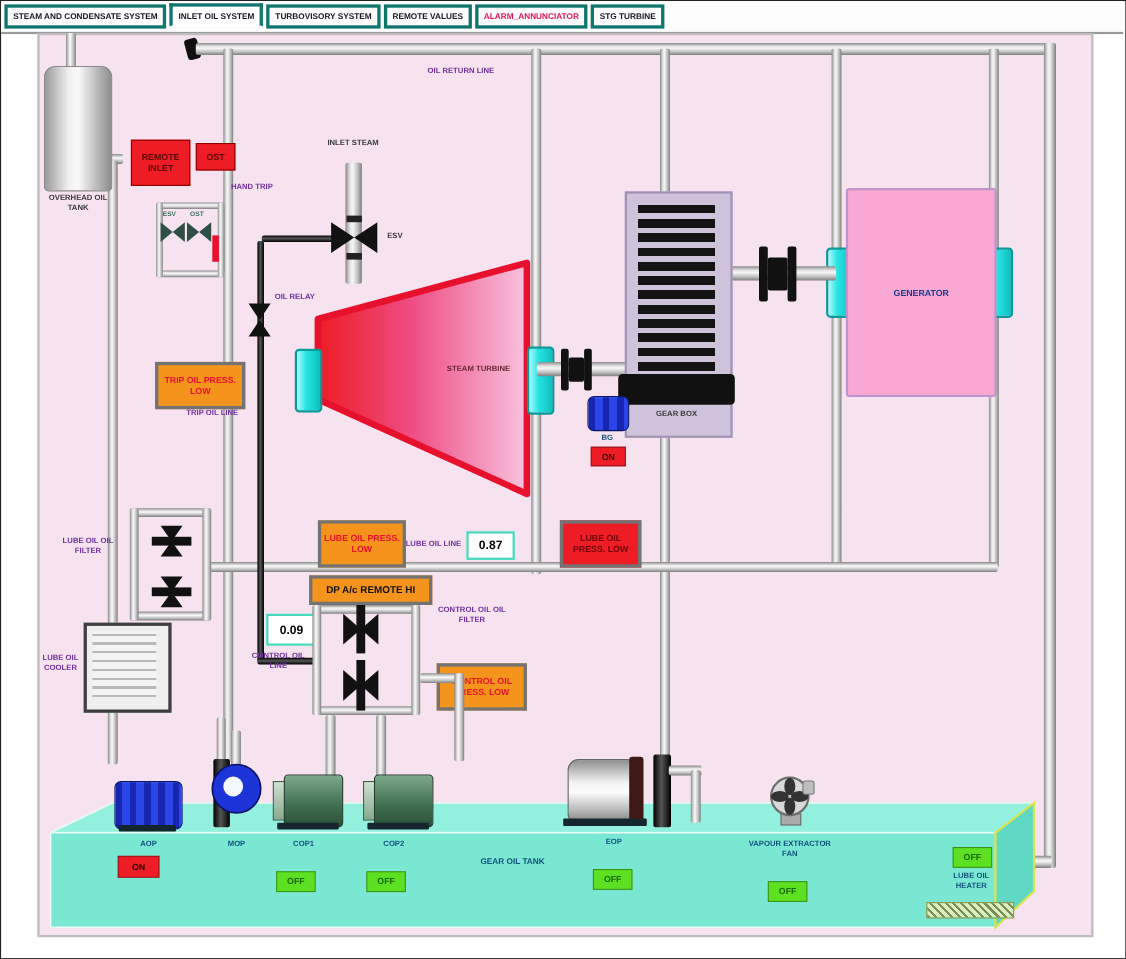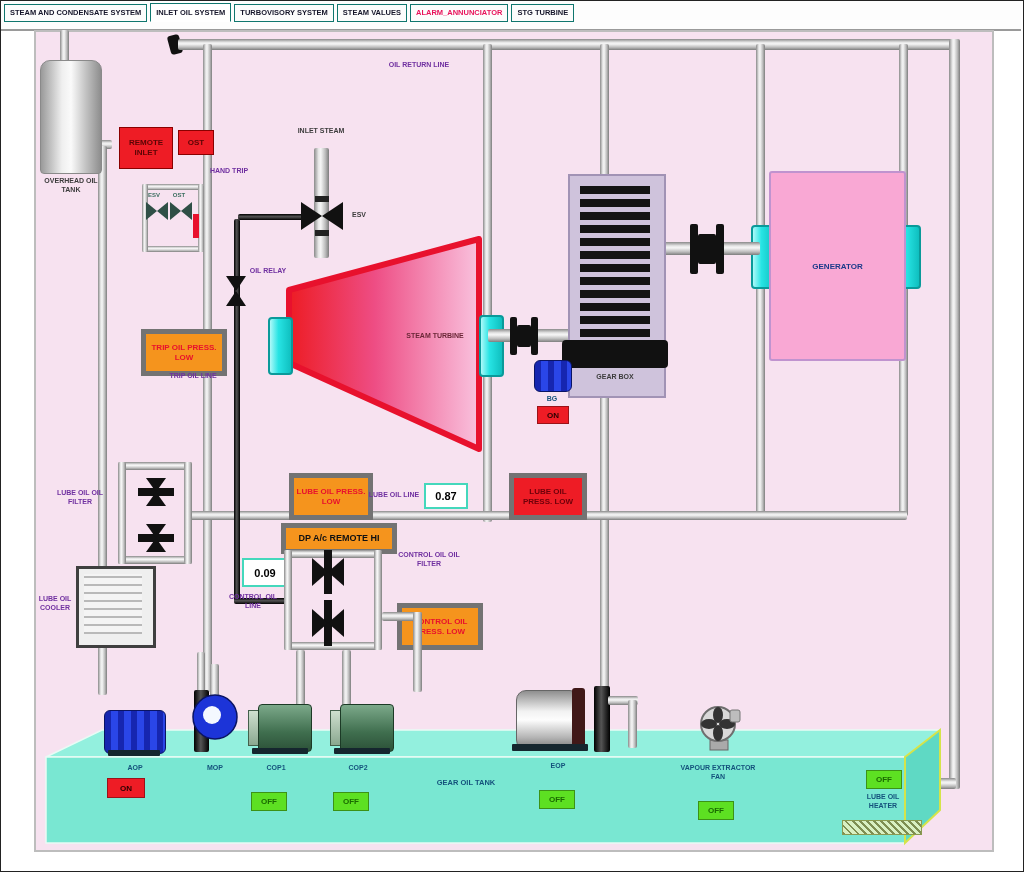--- a/index.html
+++ b/index.html
@@ -2,40 +2,40 @@
 <html><head>
 <meta charset="utf-8">
 <style>
   html,body{margin:0;padding:0;}
   body{width:1024px;height:872px;position:relative;background:#fff;
        font-family:"Liberation Sans",sans-serif;overflow:hidden;}
   .frame{position:absolute;left:0;top:0;width:1022px;height:870px;border:1px solid #222;}
   
   .tabbar{position:absolute;left:1px;top:1px;width:1020px;height:25px;background:#fdfdfd;
           border-bottom:2px solid #9a9a9a;display:flex;align-items:flex-start;padding-top:3px;}
-  .tab{margin-left:3px;padding:3px 5px 4px 5px;border:1px solid #0f766e;background:#fcfcfc;
+  .tab{margin-left:3px;padding:3px 5px 4px 5px;border:3px solid #0f766e;background:#fcfcfc;
        font-size:7.5px;font-weight:bold;color:#15152a;white-space:nowrap;cursor:pointer;}
   .tab.active{background:#fff;border-bottom:1px solid #fff;padding-top:4px;margin-top:-1px;}
   .tab.alarmtab{color:#e8115a;}
   
   .canvas{position:absolute;left:34px;top:30px;width:956px;height:818px;
           background:#f7e2f0;border:2px solid #bdbdbd;}
   
   .ph{position:absolute;background:linear-gradient(180deg,#8a8a8a,#e6e6e6 30%,#f6f6f6 45%,#bdbdbd 75%,#7d7d7d);border-radius:2px;}
   .pv{position:absolute;background:linear-gradient(90deg,#8a8a8a,#e6e6e6 30%,#f6f6f6 45%,#bdbdbd 75%,#7d7d7d);border-radius:2px;}
   .bh{position:absolute;background:linear-gradient(180deg,#000,#555 45%,#000);border-radius:2px;}
   .bv{position:absolute;background:linear-gradient(90deg,#000,#555 45%,#000);border-radius:2px;}
   
   .lbl{position:absolute;font-size:7px;font-weight:bold;color:#7030a0;text-align:center;line-height:1.3;}
   .eq{color:#3c3c3c;}
   .navy{color:#14527c;}
   .btn{position:absolute;background:#ee1c25;border:1px solid #8a0000;color:#5a0505;
        font-weight:bold;font-size:8px;display:flex;align-items:center;justify-content:center;
        text-align:center;line-height:1.2;cursor:pointer;}
-  .alarm{position:absolute;background:#f5941d;border:5px solid #737373;color:#e8112d;
+  .alarm{position:absolute;background:#f5941d;border:3px solid #737373;color:#e8112d;
          font-weight:bold;font-size:8px;display:flex;align-items:center;justify-content:center;
          text-align:center;line-height:1.25;}
   .alarm.red{background:#ee1c25;color:#6d000a;}
   .alarm.dark{color:#111;}
   .valbox{position:absolute;background:#fff;border:2px solid #44d8bc;color:#000;
           font-weight:bold;font-size:11px;display:flex;align-items:center;justify-content:center;}
   .badge{position:absolute;font-weight:bold;font-size:8px;display:flex;align-items:center;
          justify-content:center;border:1px solid rgba(0,0,0,.35);cursor:pointer;}
   .badge.on{background:#ee1c25;color:#2a0000;}
   .badge.off{background:#5de022;color:#1a6a00;}
@@ -66,21 +66,21 @@
 </style>
 </head>
 <body>
 
 <div class="frame"></div>
 
 <div class="tabbar">
   <div class="tab">STEAM AND CONDENSATE SYSTEM</div>
   <div class="tab active">INLET OIL SYSTEM</div>
   <div class="tab">TURBOVISORY SYSTEM</div>
-  <div class="tab">STEAM VALUES</div>
+  <div class="tab">REMOTE VALUES</div>
   <div class="tab alarmtab">ALARM_ANNUNCIATOR</div>
   <div class="tab">STG TURBINE</div>
 </div>
 
 <div class="canvas"></div>
 
 <div class="cap" style="left:169px;top:35px;width:12px;height:19px"></div>
 <div class="ph" style="left:178px;top:39px;width:780px;height:11px"></div>
 <div class="pv" style="left:949px;top:39px;width:11px;height:750px"></div>
 <div class="ph" style="left:922px;top:778px;width:34px;height:11px"></div>

